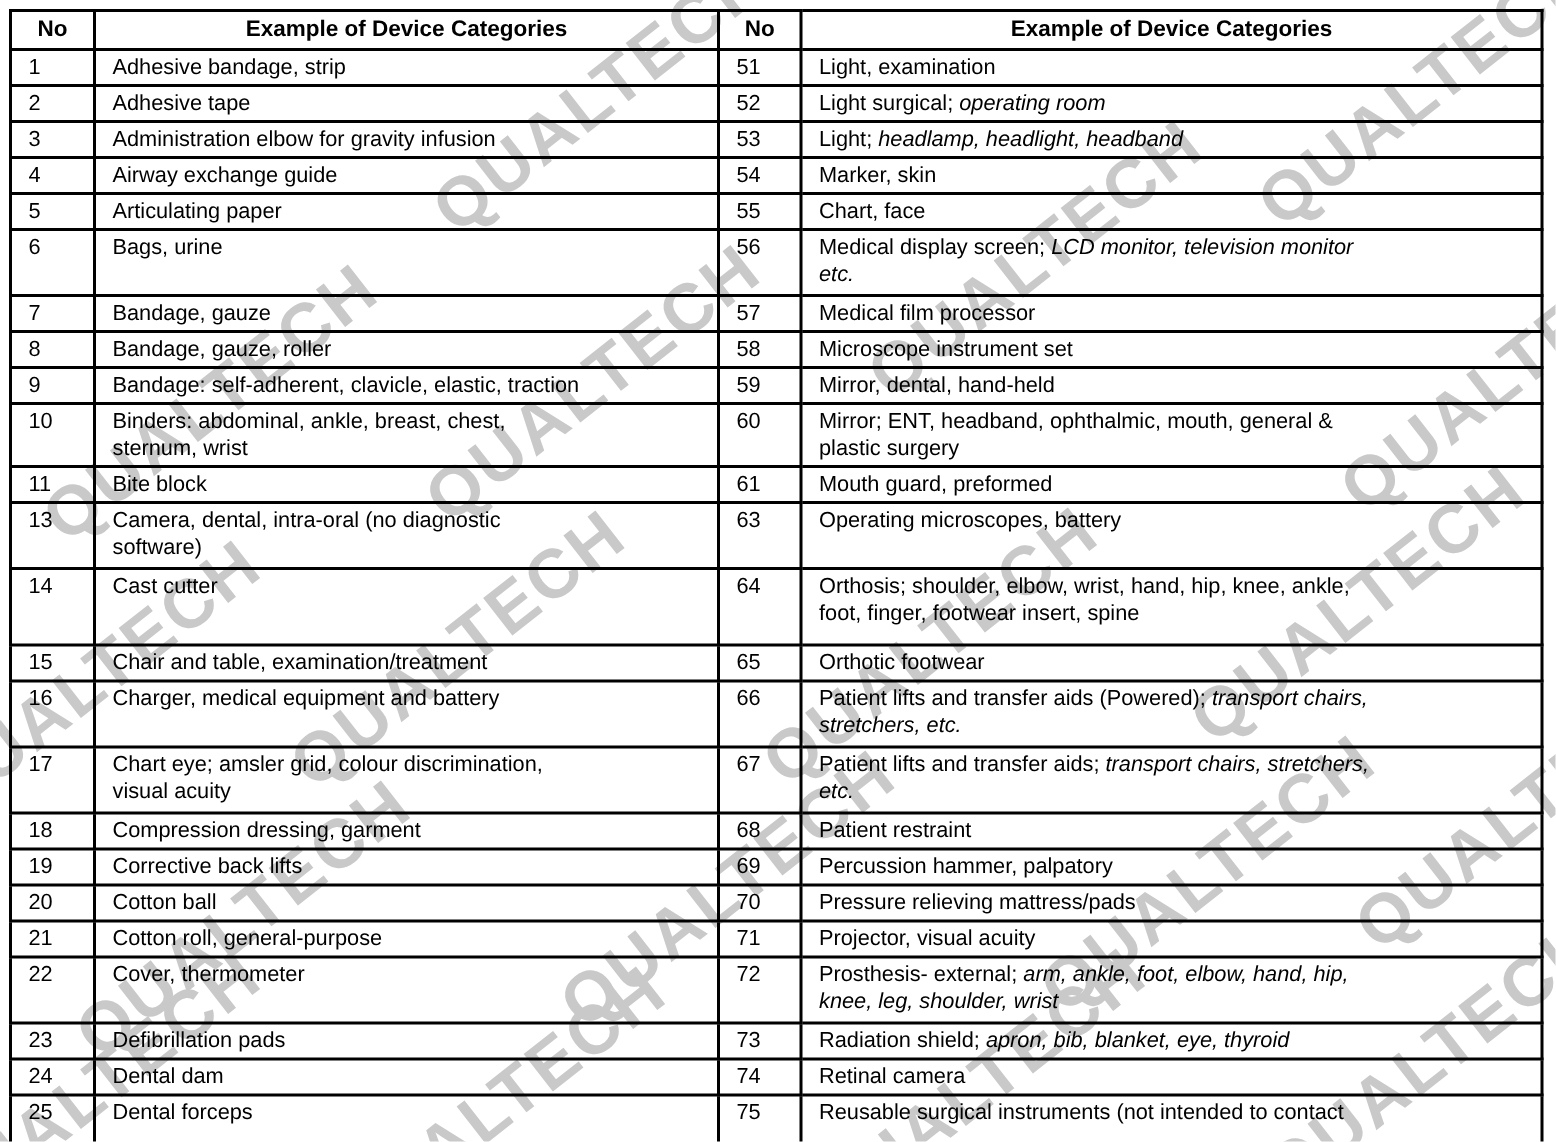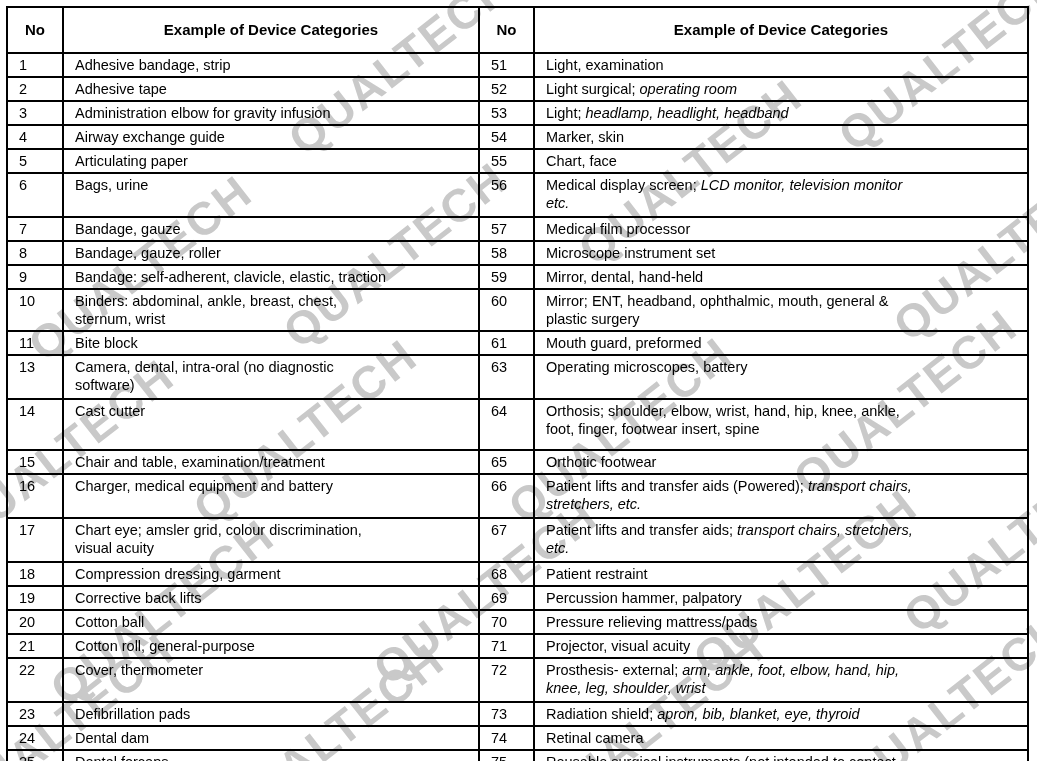--- a/index.html
+++ b/index.html
@@ -40,21 +40,21 @@
     font-size: 14.5px;
     line-height: 18px;
     padding: 2px 6px 2px 11px;
     overflow: hidden;
   }
   table.devices th {
     font-size: 15px;
     font-weight: bold;
     text-align: center;
     height: 20px;
-    padding: 12px 4px;
+    padding: 2px 4px;
     vertical-align: middle;
   }
   td.no-cell { padding-left: 11px; }
   .ln { white-space: nowrap; }
   .it { font-style: italic; }
 </style>
 </head>
 <body>
 
 <div class="wm-layer">

